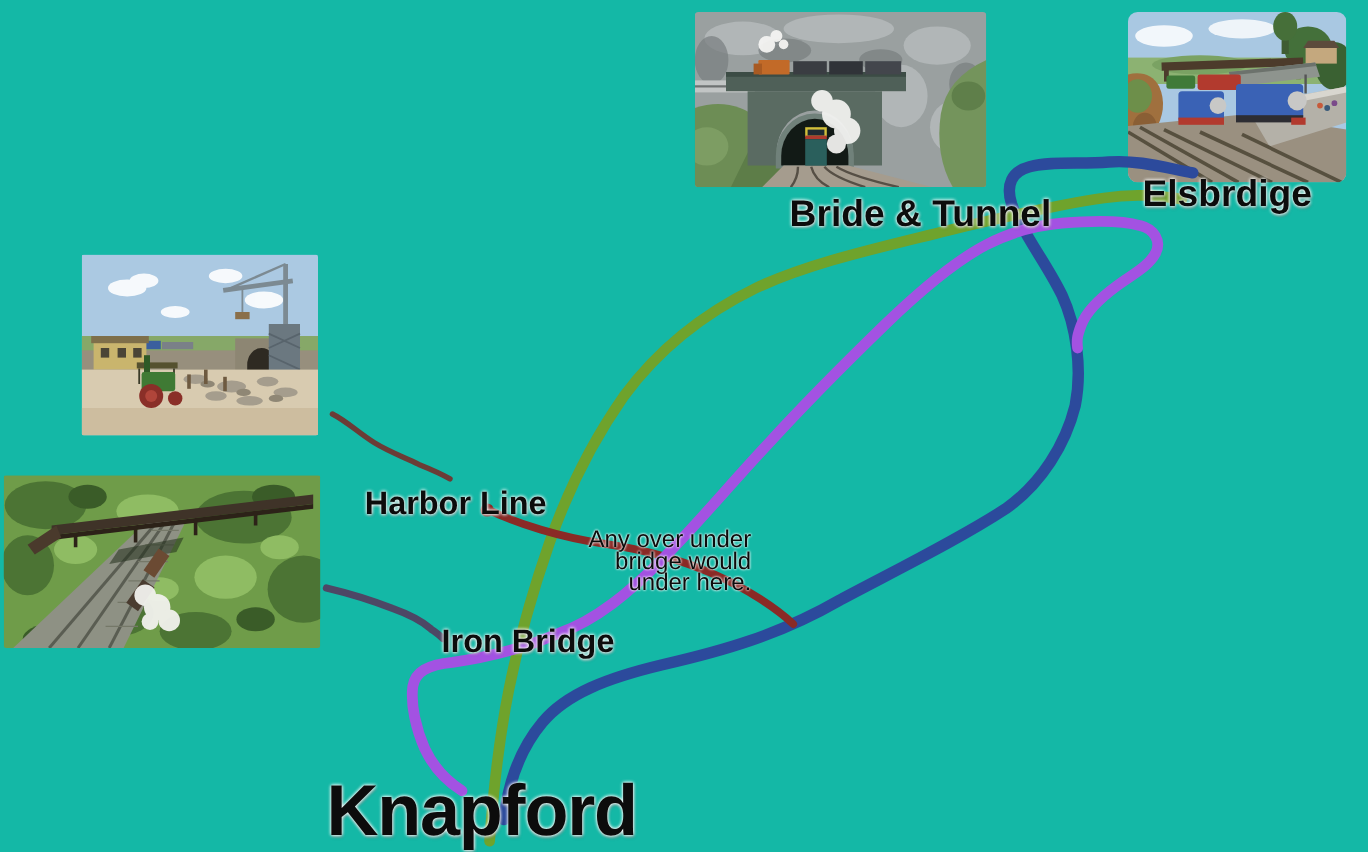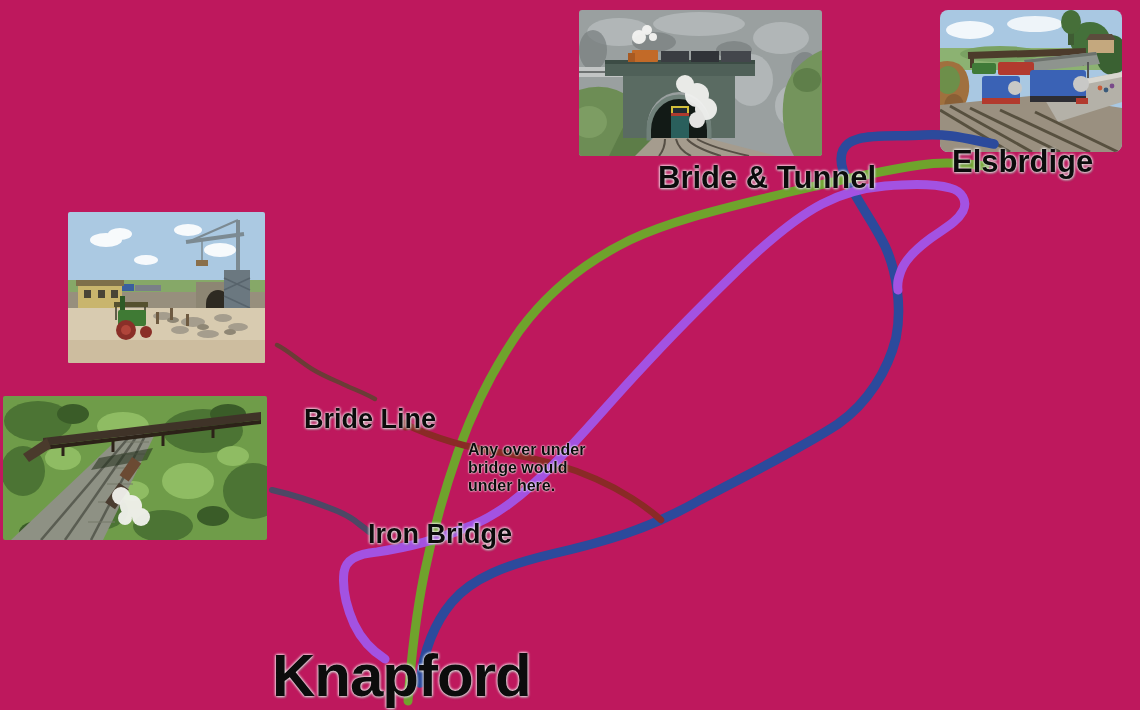--- a/index.html
+++ b/index.html
@@ -1,32 +1,32 @@
 <!DOCTYPE html>
 <html><head>
 <meta charset="utf-8">
 <style>
   html,body{margin:0;padding:0;background:#fff;}
   .canvas{
-    position:relative;width:1140px;height:710px;background:#be185d;
+    position:relative;width:1140px;height:710px;background:#14b8a6;
     overflow:hidden;font-family:"Liberation Sans",sans-serif;
   }
   .photo{position:absolute;overflow:hidden;box-shadow:0 0 0 0 transparent;}
   .photo svg{display:block;width:100%;height:100%;}
   .routes{position:absolute;left:0;top:0;width:1140px;height:710px;pointer-events:none;}
   .label{
     position:absolute;font-weight:700;color:#0c0c0c;white-space:nowrap;
     text-shadow:0 0 3px #fff,0 0 3px #fff,1px 2px 2px rgba(110,110,110,.45);
   }
   .label-xl{font-size:60px;line-height:62px;letter-spacing:-1px;}
   .label-lg{font-size:31px;line-height:34px;}
   .label-md{font-size:27px;line-height:30px;}
   .note{
-    position:absolute;font-weight:700;color:#0c0c0c;text-align:left;
-    font-size:16px;line-height:18px;
+    position:absolute;font-weight:400;color:#0c0c0c;text-align:right;
+    font-size:20px;line-height:18px;
     text-shadow:0 0 2px #fff,0 0 2px #fff;
   }
 </style>
 </head>
 <body>
 
 <div class="canvas">
 
   <div class="photo" style="left:579px;top:10px;width:243px;height:146px;border-radius:3px;" title="Orange engine crossing stone tunnel bridge while a diesel exits the tunnel below">
     <svg viewBox="0 0 243 146" preserveAspectRatio="none">
@@ -297,21 +297,21 @@
       <path d="M 385 659 C 374 652, 362 641, 354 624 C 347 608, 342 588, 344 572 C 346 560, 356 554, 377 552 C 404 548, 435 541, 465 528 C 497 517, 525 493, 552 466 C 580 438, 610 402, 640 370 C 672 335, 705 302, 738 270 C 765 244, 795 218, 822 204 C 841 194, 862 188, 885 186 C 908 184, 933 183, 950 188 C 962 191, 968 201, 963 211 C 957 222, 945 228, 931 238 C 916 249, 905 260, 901 271 C 898 279, 897 283, 898 290" stroke="#a352e2" stroke-width="9"></path>
       <path d="M 277 345 C 289 351, 299 361, 312 369 C 325 377, 337 381, 349 387 C 359 391, 368 395, 375 399" stroke="#6b3c36" stroke-width="4.5"></path>
       <path d="M 272 490 C 289 494, 309 500, 327 507 C 341 512, 351 517, 359 524 C 363 527, 366 529, 369 532" stroke="#4d4765" stroke-width="6"></path>
     </g>
   </svg>
 
   <div class="label label-lg" style="left:658px;top:161px;">Bride &amp; Tunnel</div>
 
   <div class="label label-lg" style="left:952px;top:145px;">Elsbrdige</div>
 
-  <div class="label label-md" style="left:304px;top:404px;">Bride Line</div>
+  <div class="label label-md" style="left:304px;top:404px;">Harbor Line</div>
 
   <div class="label label-md" style="left:368px;top:519px;">Iron Bridge</div>
 
   <div class="label label-xl" style="left:272px;top:645px;">Knapford</div>
 
   <div class="note" style="left:468px;top:441px;width:158px;">
     <div>Any over under</div>
     <div>bridge would</div>
     <div>under here.</div>
   </div>

